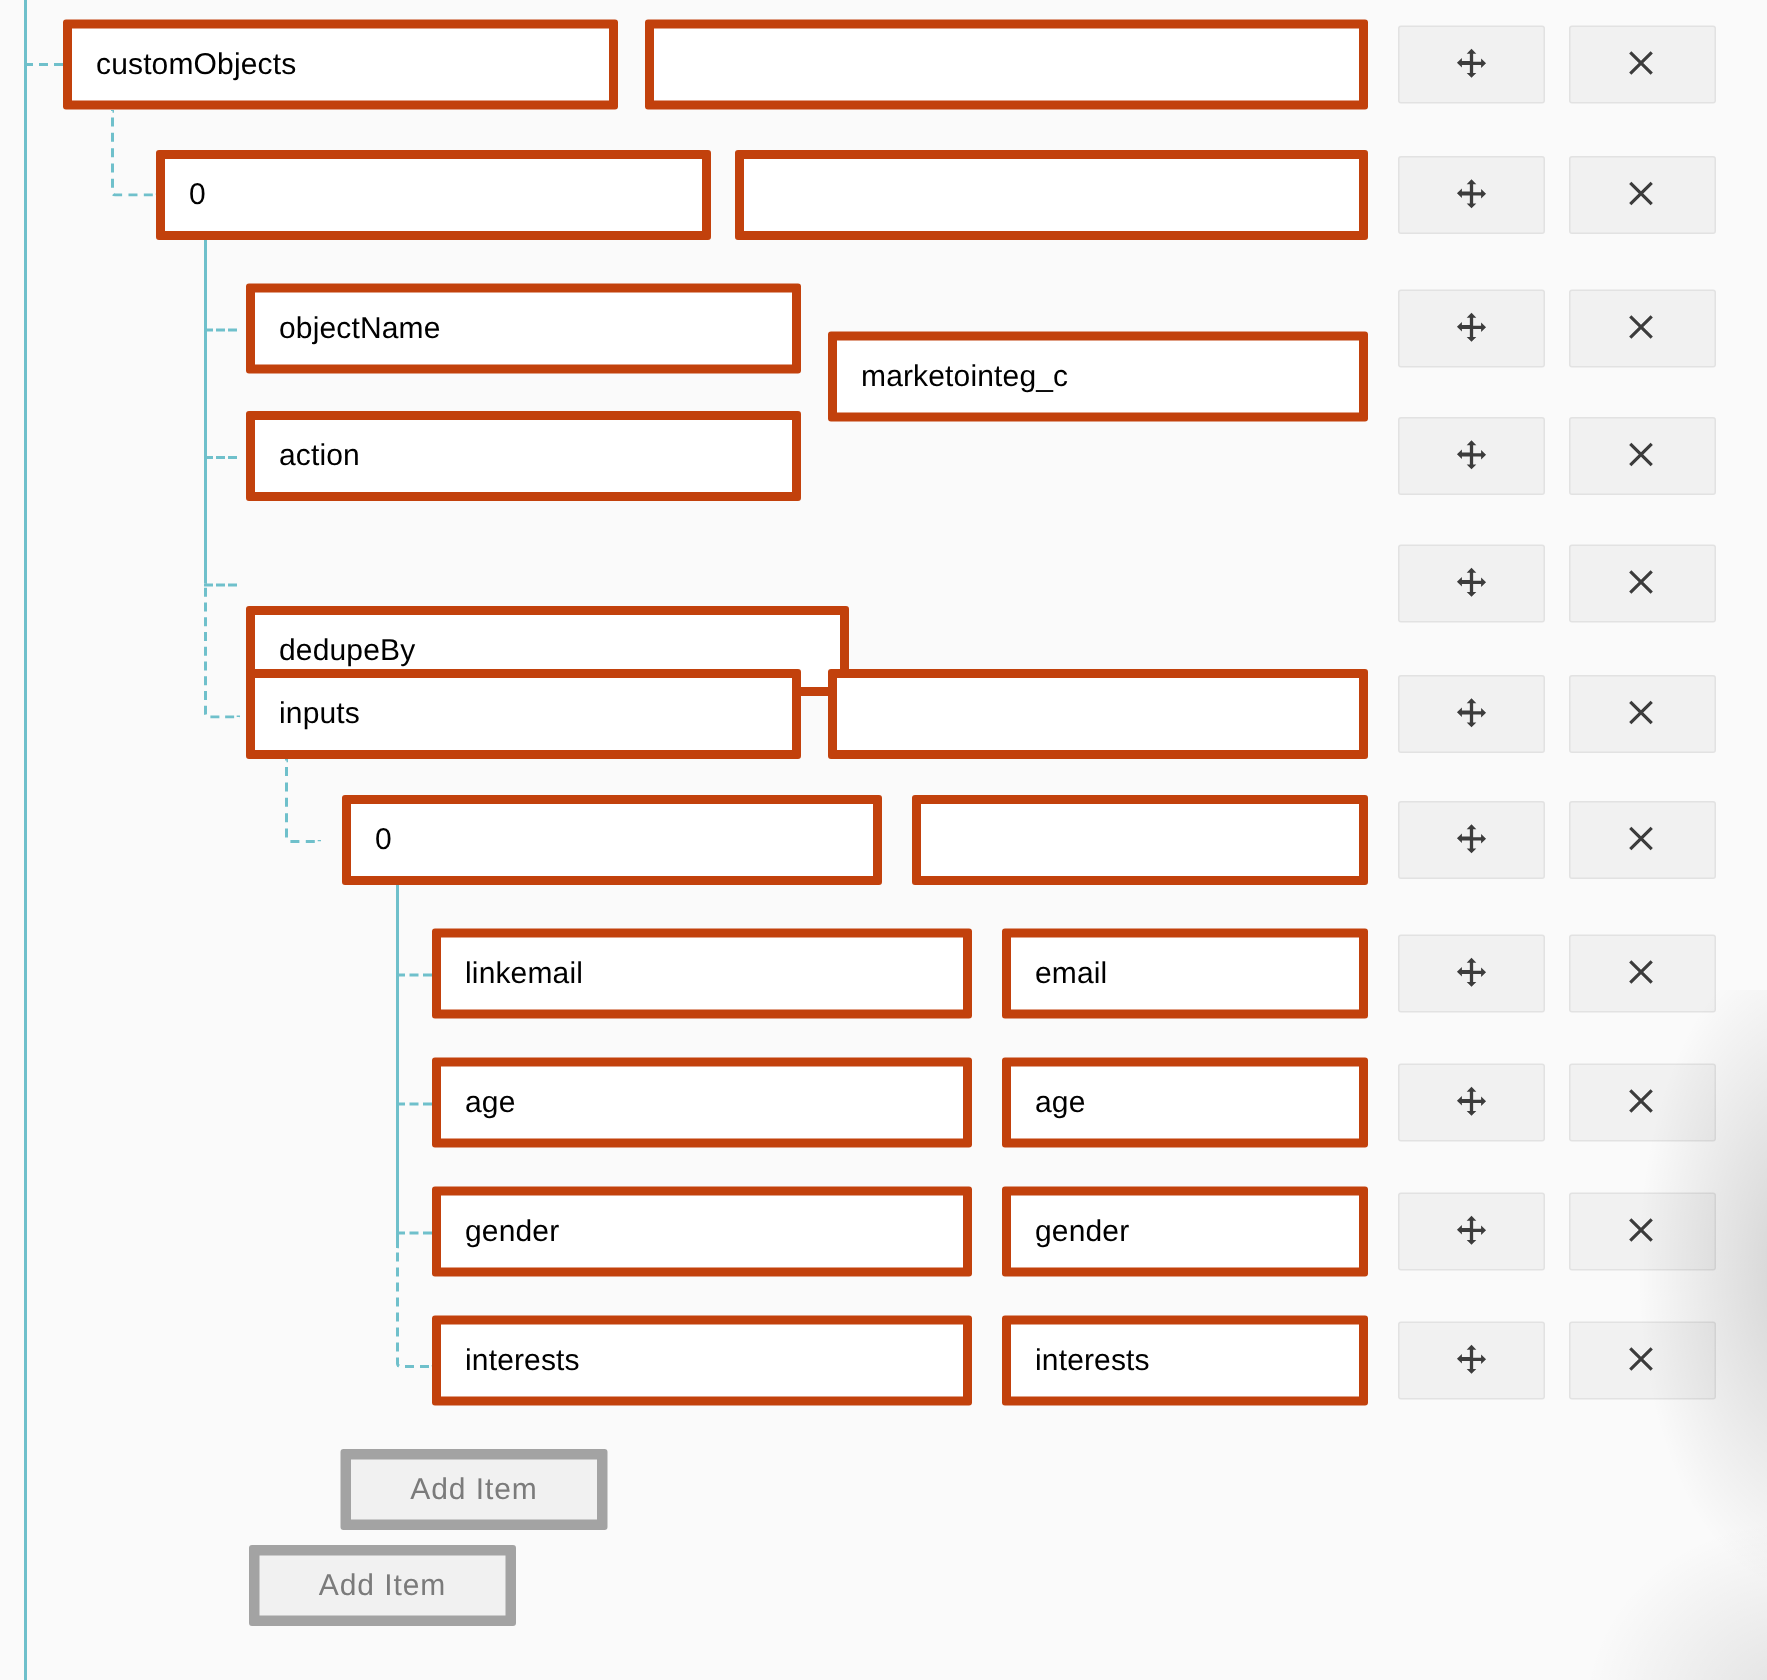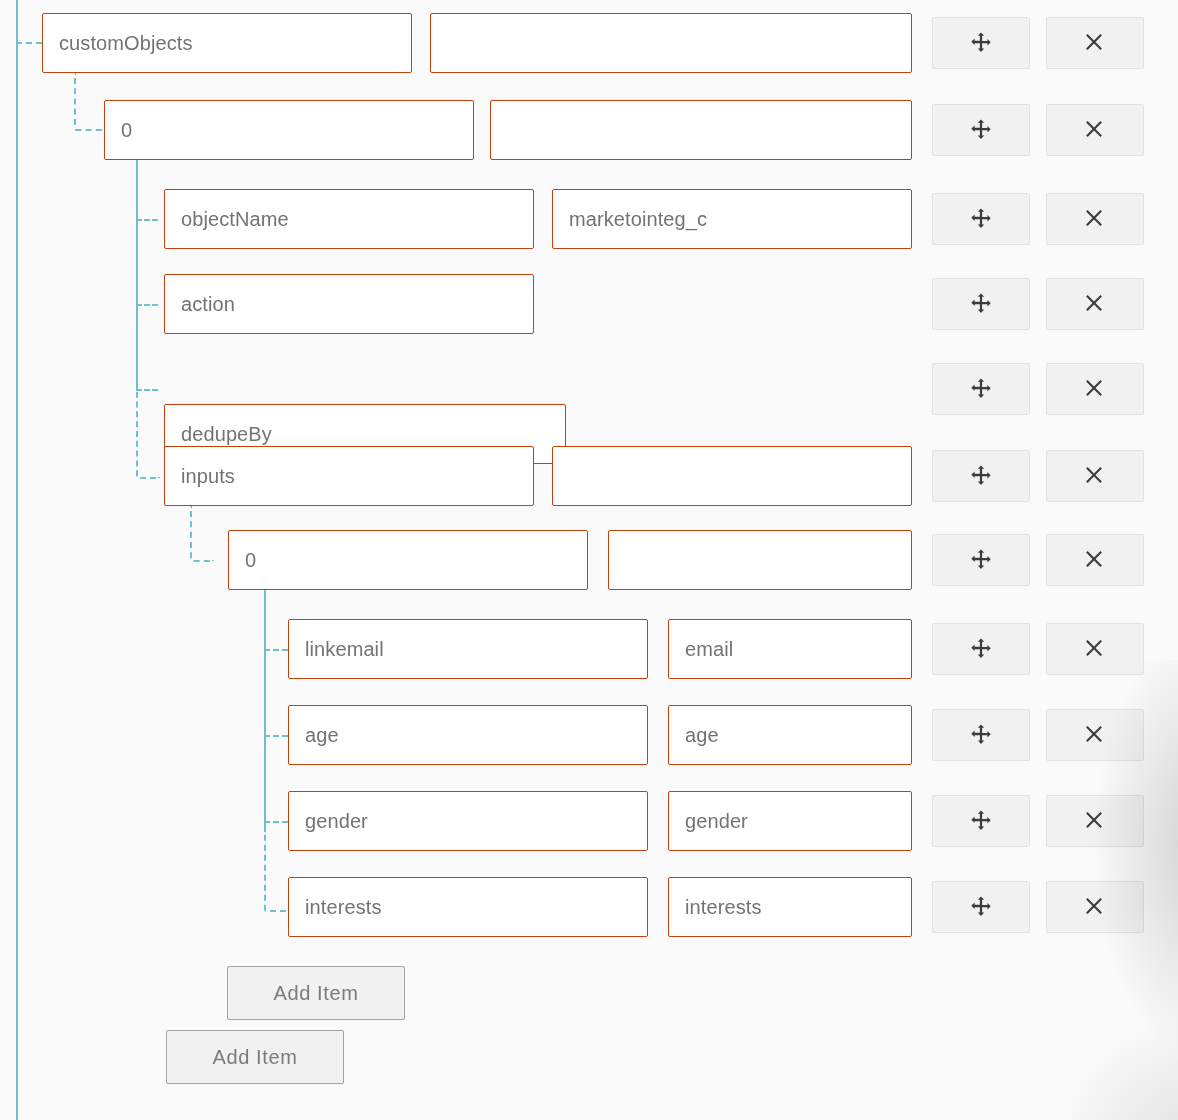--- a/index.html
+++ b/index.html
@@ -37,27 +37,27 @@
   .row {
     position: absolute;
     height: 60px;
   }
   .field {
     position: absolute;
     top: 0;
     height: 60px;
     box-sizing: border-box;
     background: #ffffff;
-    border: 1px solid #c2410c;
+    border: 6px solid #c2410c;
     border-radius: 2px;
     display: flex;
     align-items: center;
     padding: 0 16px;
     font-size: 20px;
-    color: #737373;
+    color: #000000;
     letter-spacing: 0.1px;
     white-space: nowrap;
     overflow: hidden;
   }
 
   
   .btn-icon {
     position: absolute;
     top: 4px;
     height: 52px;
@@ -74,21 +74,21 @@
   }
   .btn-icon svg { display: block; }
   .btn-move { left: 932px; }
   .btn-remove { left: 1046px; }
 
   
   .add-item {
     position: absolute;
     box-sizing: border-box;
     background: #f1f1f1;
-    border: 1px solid #a3a3a3;
+    border: 7px solid #a3a3a3;
     border-radius: 2px;
     font-family: "Liberation Sans", sans-serif;
     font-size: 20px;
     color: #7b7b7b;
     letter-spacing: 0.6px;
     cursor: pointer;
     display: flex;
     align-items: center;
     justify-content: center;
   }
@@ -197,21 +197,21 @@
       <span>
         <svg width="24" height="24" viewBox="0 0 24 24" aria-hidden="true">
           <path d="M4.6 3.1L3.1 4.6 9.5 11l-6.4 6.4 1.5 1.5L11 12.5l6.4 6.4 1.5-1.5-6.4-6.4 6.4-6.4-1.5-1.5L11 9.5z" fill="#3c3c3c"></path>
         </svg>
       </span>
     </button>
   </div>
 
   <div class="row" style="left:0; top:189px; width:1178px;">
     <div class="field" style="left:164px; width:370px;">objectName</div>
-    <div class="field" style="left:552px; width:360px;">marketointeg_c</div>
+    <div class="field" style="left:552px; width:360px;margin-top:32px;">marketointeg_c</div>
     <button class="btn-icon btn-move">
       <span>
         <svg width="24" height="24" viewBox="0 0 24 24" fill="#3c3c3c" aria-hidden="true">
           <path d="M12 1.5l3.2 3.3h-2.1v5.3h5.3V8l3.3 3.2-3.3 3.2v-2.1h-5.3v5.3h2.1L12 20.9l-3.2-3.3h2.1v-5.3H5.6V14l-3.3-3.2L5.6 7.6v2.1h5.3V4.8H8.8z"></path>
         </svg>
       </span>
     </button>
     <button class="btn-icon btn-remove">
       <span>
         <svg width="24" height="24" viewBox="0 0 24 24" aria-hidden="true">

